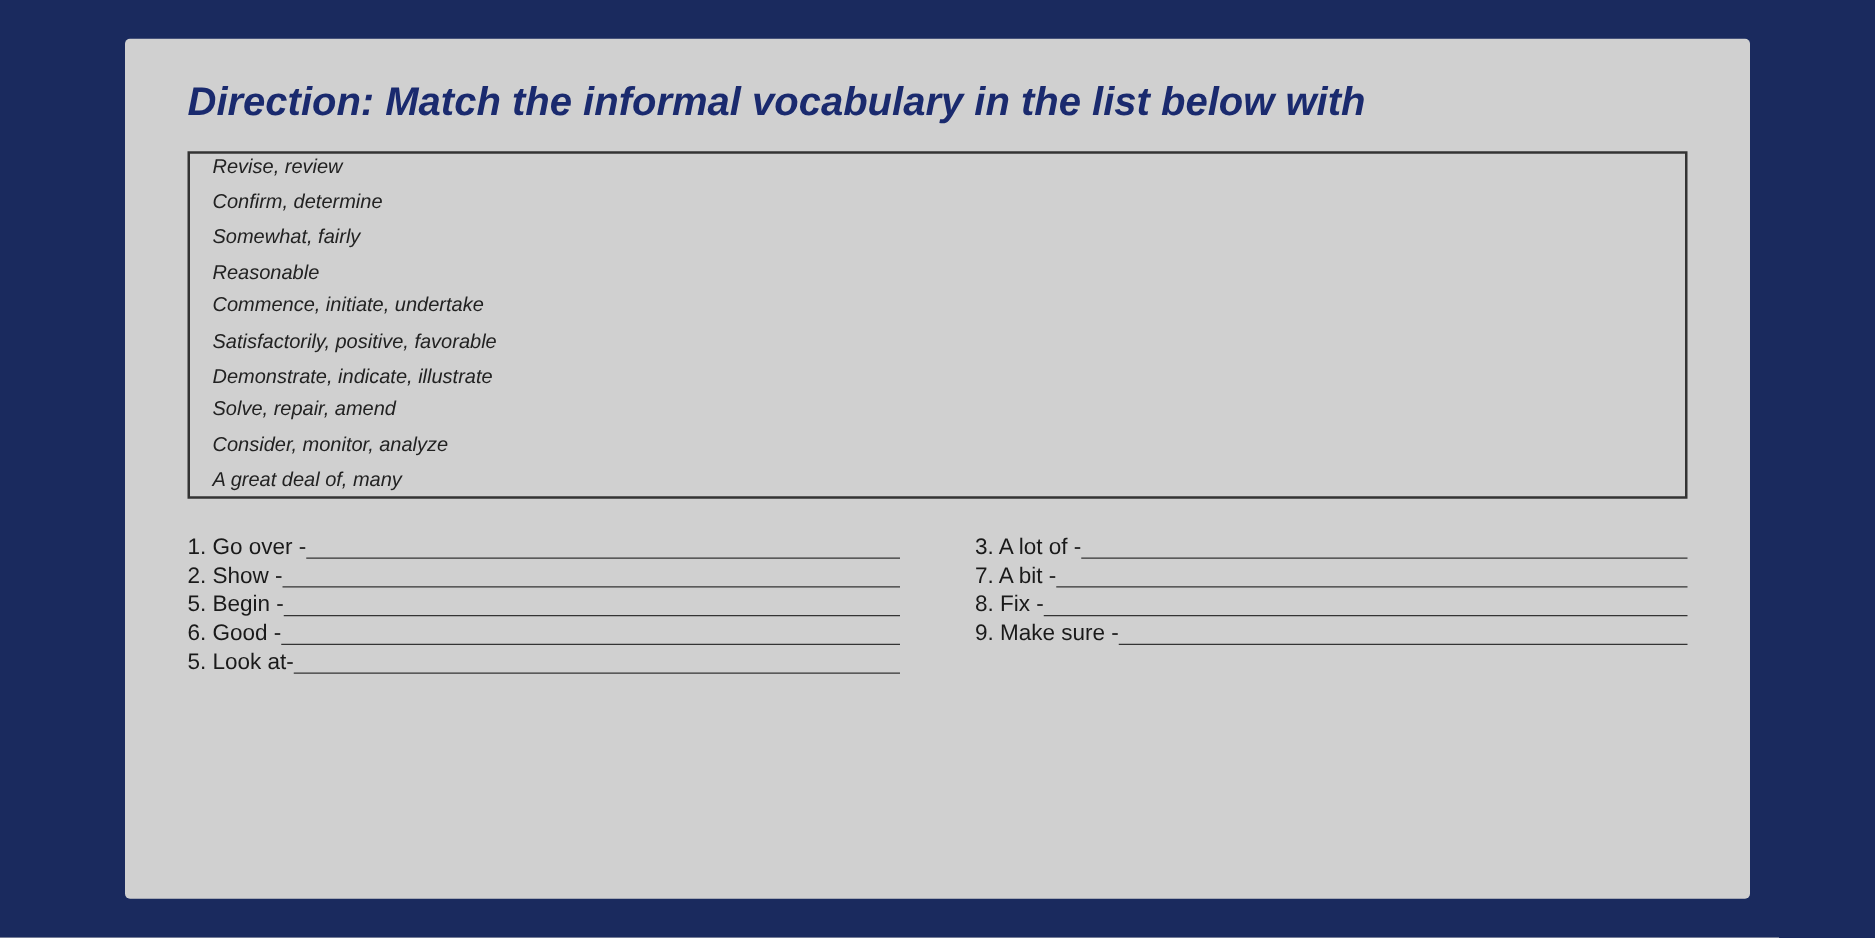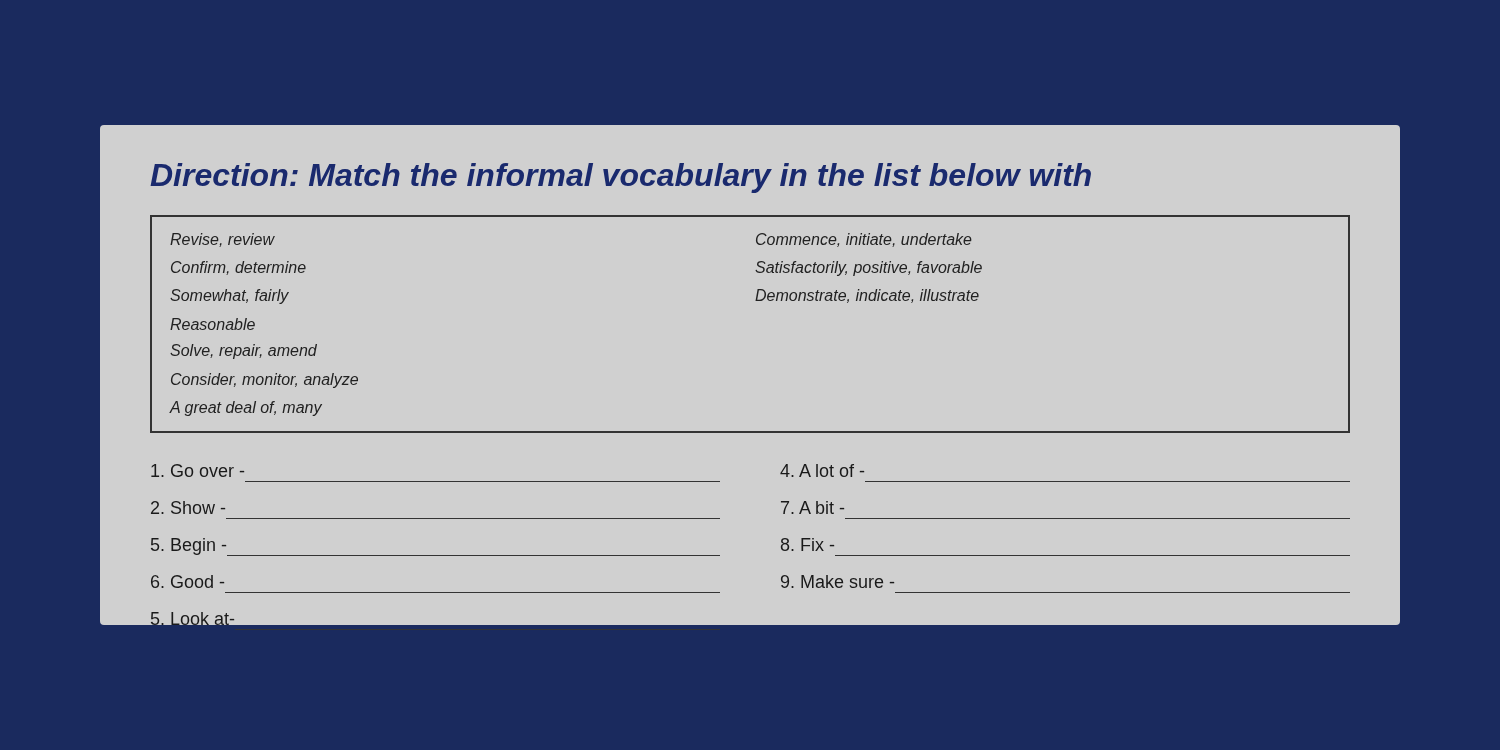--- a/index.html
+++ b/index.html
@@ -10,44 +10,44 @@
       background: #1a2a5e;
       display: flex;
       align-items: center;
       justify-content: center;
       font-family: Arial, sans-serif;
       overflow: hidden;
     }
 
     .screen-frame {
       width: 1300px;
-      height: 500px;
+      height: 688px;
       background: #d0d0d0;
       border-radius: 4px;
       padding: 30px 50px 40px 50px;
       position: relative;
     }
 
     .direction-title {
       font-size: 32px;
       font-style: italic;
       font-weight: bold;
       color: #1a2a6e;
       line-height: 1.3;
       margin-bottom: 18px;
       text-align: left;
     }
 
     .vocab-box {
       border: 2px solid #333;
-      padding: 12px 18px;
+      padding: 0 18px;
       margin-bottom: 28px;
       background: #d0d0d0;
       display: grid;
-      grid-template-columns: 1fr 1fr;
+      grid-template-columns: 1fr;
       gap: 4px 10px;
     }
 
     .vocab-col {
       display: flex;
       flex-direction: column;
       gap: 6px;
     }
 
     .vocab-item {
@@ -59,23 +59,22 @@
 
     .exercises-section {
       display: grid;
       grid-template-columns: 1fr 1fr;
       gap: 10px 60px;
       margin-top: 10px;
     }
 
     .exercise-item {
       display: flex;
-      align-items: flex-end;
       gap: 0;
-      margin-bottom: 16px;
+      margin-bottom: 2px;
     }
 
     .exercise-label {
       font-size: 18px;
       color: #1a1a1a;
       white-space: nowrap;
       font-weight: normal;
     }
 
     .exercise-line {
@@ -131,21 +130,21 @@
         <span class="exercise-label">6. Good -</span>
         <div class="exercise-line"></div>
       </div>
       <div class="exercise-item">
         <span class="exercise-label">5. Look at-</span>
         <div class="exercise-line"></div>
       </div>
     </div>
     <div>
       <div class="exercise-item">
-        <span class="exercise-label">4. A lot of -</span>
+        <span class="exercise-label">3. A lot of -</span>
         <div class="exercise-line"></div>
       </div>
       <div class="exercise-item">
         <span class="exercise-label">7. A bit -</span>
         <div class="exercise-line"></div>
       </div>
       <div class="exercise-item">
         <span class="exercise-label">8. Fix -</span>
         <div class="exercise-line"></div>
       </div>

